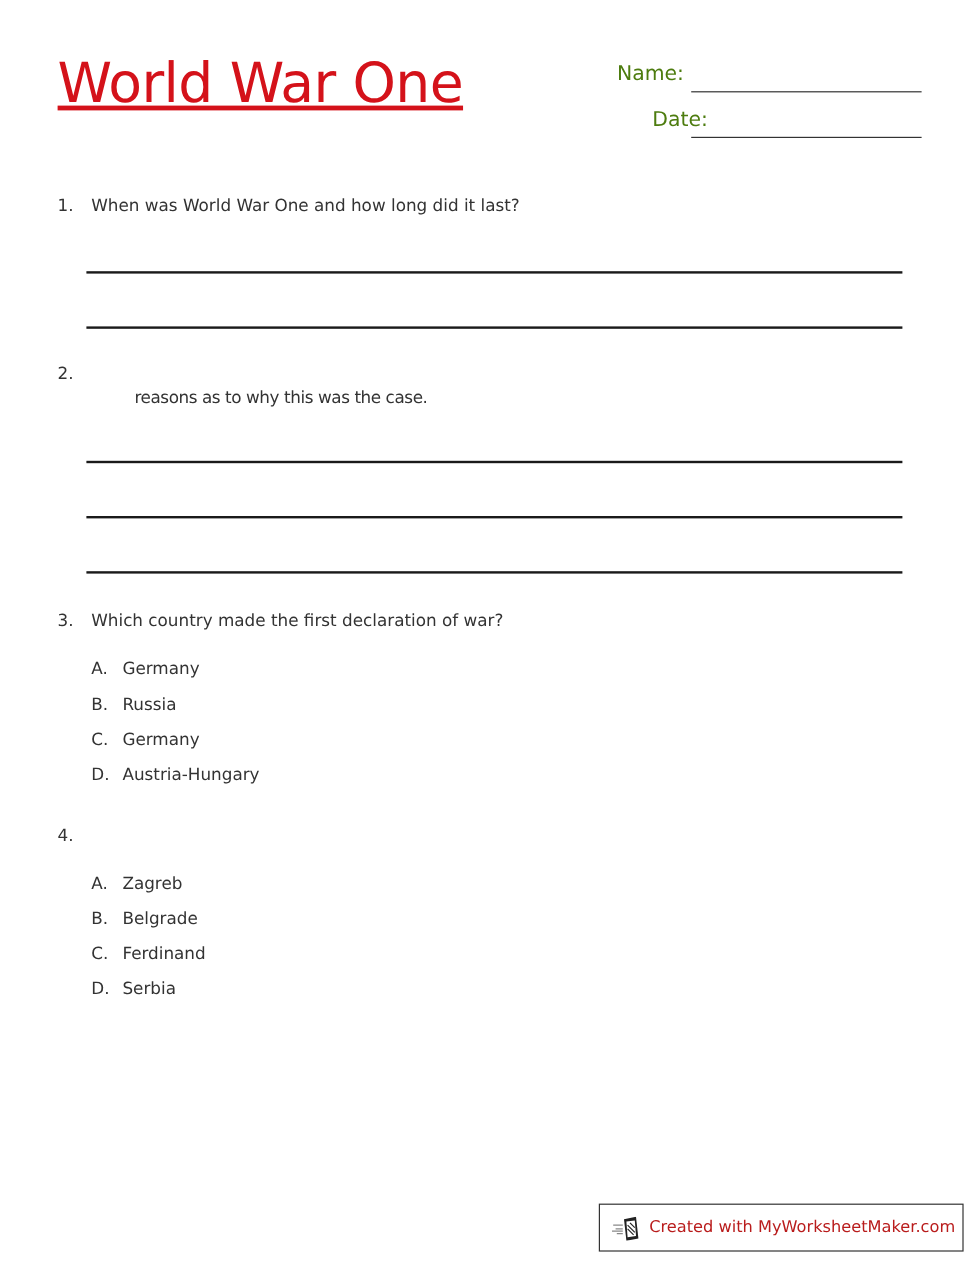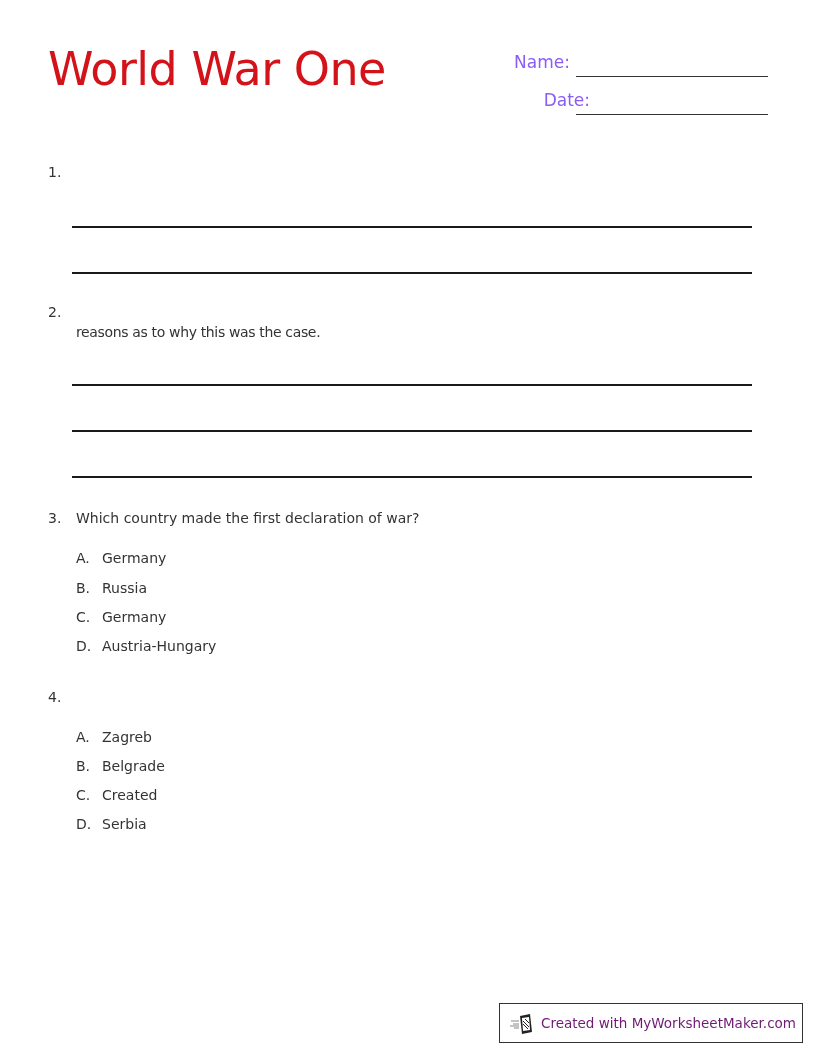--- a/index.html
+++ b/index.html
@@ -1,58 +1,59 @@
 <!DOCTYPE html>
 <html><head>
 <meta charset="utf-8">
 <style>
   html, body { margin: 0; padding: 0; background: #ffffff; }
   body { width: 816px; height: 1056px; position: relative; overflow: hidden;
          font-family: "DejaVu Sans", "Liberation Sans", sans-serif; color: #333333; }
   .title { position: absolute; left: 48px; top: 46px; margin: 0;
            font-family: "DejaVu Sans", sans-serif; font-weight: normal;
-           font-size: 46px; letter-spacing: -0.5px; line-height: 1; }
-  .field { position: absolute; font-size: 17px; color: #8b5cf6; }
+           font-size: 46px; letter-spacing: -0.5px; line-height: 1; text-decoration: underline; }
+  .field { position: absolute; font-size: 17px; color: #4d7c0f; }
   .field-label { position: absolute; text-align: right; width: 80px; }
   .field-line { position: absolute; height: 0; border-top: 1px solid #333; }
   .q { position: absolute; left: 48px; font-size: 14px; line-height: 20px; color: #333; }
   .q-num { position: absolute; left: 0; top: 0; width: 20px; }
   .q-text { position: absolute; left: 28px; top: 0; }
   .answer-line { position: absolute; left: 72px; width: 680px; height: 2px; background: #1a1a1a; }
   .opt { position: absolute; left: 76px; font-size: 14px; line-height: 20px; color: #333; }
   .opt-letter { position: absolute; left: 0; top: 0; }
   .opt-text { position: absolute; left: 26px; top: 0; white-space: nowrap; }
   .footer { position: absolute; left: 499px; top: 1003px; width: 304px; height: 40px;
             border: 1px solid #333; box-sizing: border-box; background: #fff; }
   .footer-icon { position: absolute; left: 10px; top: 10px; width: 26px; height: 20px; }
-  .footer-text { position: absolute; left: 41px; top: 11px; font-size: 13.5px; color: #701a75; white-space: nowrap; }
+  .footer-text { position: absolute; left: 41px; top: 11px; font-size: 13.5px; color: #b91c1c; white-space: nowrap; }
 </style>
 </head>
 <body>
 
 <h1 class="title" style="color:#d4121a;">World War One</h1>
 
 <div>
   <span class="field field-label" style="left:490px; top:52px;">Name:</span>
   <div class="field-line" style="left:576px; top:76px; width:192px;"></div>
 </div>
 <div>
   <span class="field field-label" style="left:510px; top:90px;">Date:</span>
   <div class="field-line" style="left:576px; top:114px; width:192px;"></div>
 </div>
 
 <div class="q" style="top:162px; width:720px; height:20px;">
   <span class="q-num">1.</span>
+  <span class="q-text">When was World War One and how long did it last?</span>
 </div>
 <div class="answer-line" style="top:226px;"></div>
 <div class="answer-line" style="top:272px;"></div>
 
 <div class="q" style="top:302px; width:720px; height:40px;">
   <span class="q-num">2.</span>
-  <span class="q-text" style="top:20px; white-space:nowrap; letter-spacing:-0.35px;">reasons as to why this was the case.</span>
+  <span class="q-text" style="top:20px; white-space:nowrap; letter-spacing:-0.35px;margin-left:36px;">reasons as to why this was the case.</span>
 </div>
 <div class="answer-line" style="top:384px;"></div>
 <div class="answer-line" style="top:430px;"></div>
 <div class="answer-line" style="top:476px;"></div>
 
 <div class="q" style="top:508px; width:720px; height:20px;">
   <span class="q-num">3.</span>
   <span class="q-text">Which country made the first declaration of war?</span>
 </div>
 <div class="opt" style="top:548px;">
@@ -78,21 +79,21 @@
 <div class="opt" style="top:727px;">
   <span class="opt-letter">A.</span>
   <span class="opt-text">Zagreb</span>
 </div>
 <div class="opt" style="top:756px;">
   <span class="opt-letter">B.</span>
   <span class="opt-text">Belgrade</span>
 </div>
 <div class="opt" style="top:785px;">
   <span class="opt-letter">C.</span>
-  <span class="opt-text">Created</span>
+  <span class="opt-text">Ferdinand</span>
 </div>
 <div class="opt" style="top:814px;">
   <span class="opt-letter">D.</span>
   <span class="opt-text">Serbia</span>
 </div>
 
 <div class="footer">
   <span class="footer-icon">
     <svg width="26" height="20" viewBox="0 0 26 20">
       <line x1="1" y1="7" x2="9" y2="7" stroke="#888" stroke-width="1"></line>

